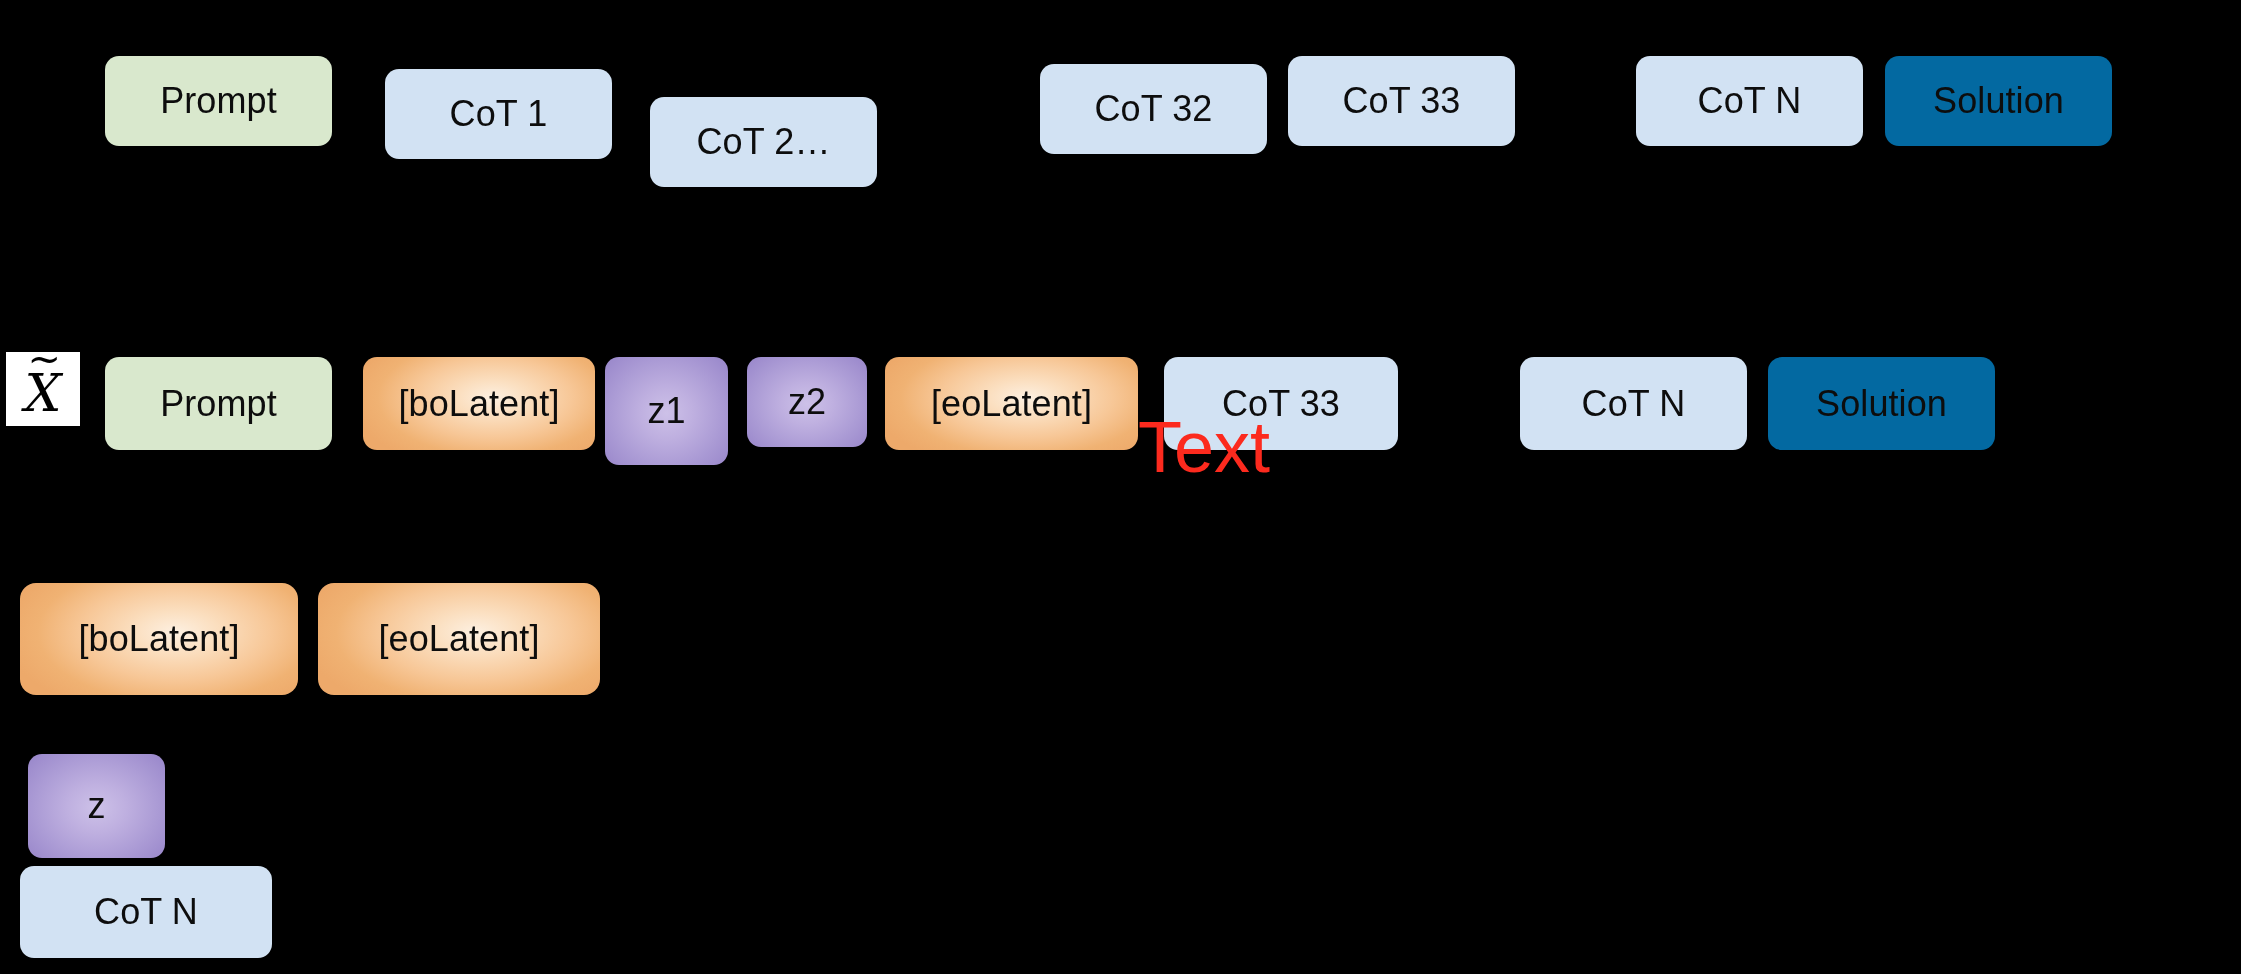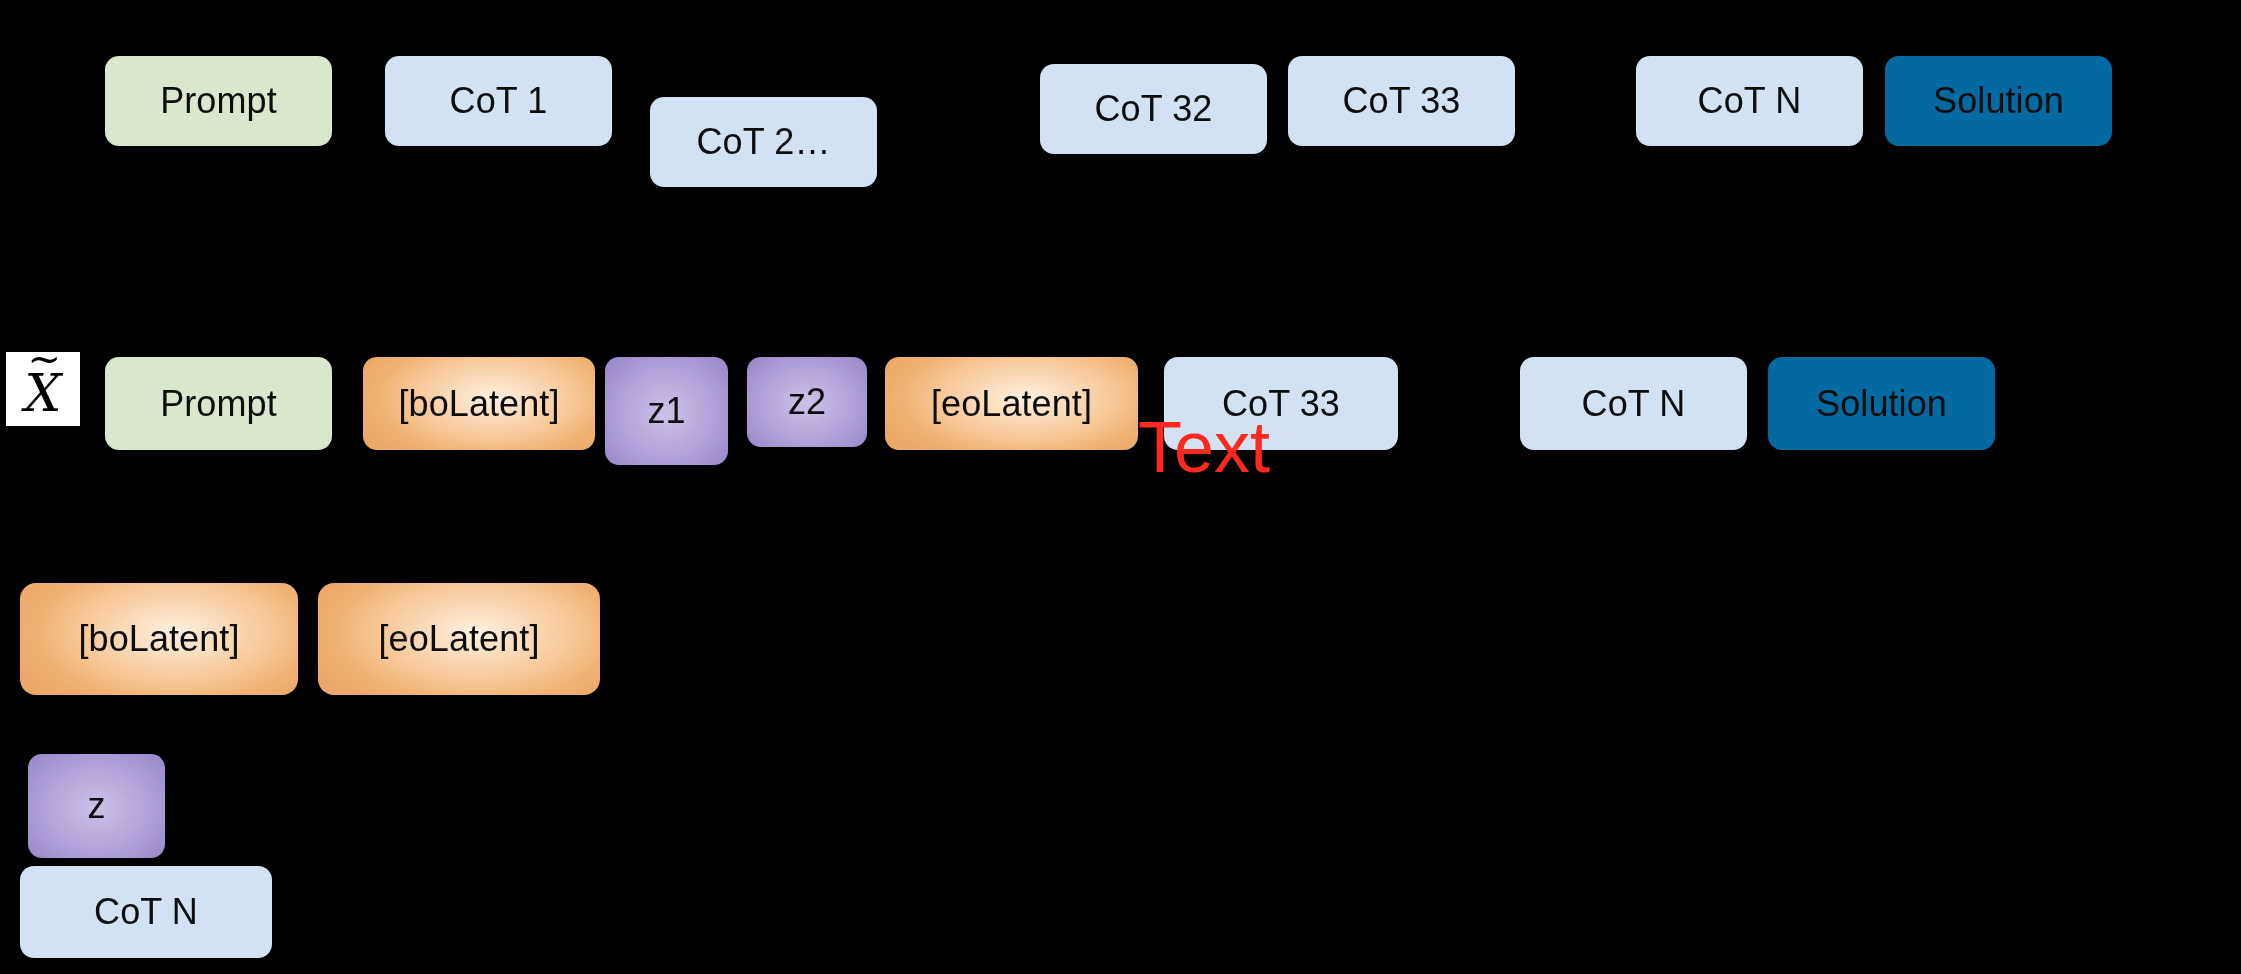--- a/index.html
+++ b/index.html
@@ -105,21 +105,21 @@
 </style>
 </head>
 <body>
 
 <div id="canvas">
 
   <div>
 
     <div class="chip green" style="left:105px; top:56px; width:227px; height:90px;">Prompt</div>
 
-    <div class="chip blue" style="left:385px; top:56px; width:227px; height:90px;">CoT 1</div>
+    <div class="chip blue" style="left:385px; top:69px; width:227px; height:90px;">CoT 1</div>
 
     <div class="chip blue" style="left:650px; top:56px; width:227px; height:90px;margin-top:41px;">CoT 2…</div>
 
     <div class="chip blue" style="left:1040px; top:64px; width:227px; height:90px;">CoT 32</div>
 
     <div class="chip blue" style="left:1288px; top:56px; width:227px; height:90px;">CoT 33</div>
 
     <div class="chip blue" style="left:1636px; top:56px; width:227px; height:90px;">CoT N</div>
 
     <div class="chip pink" style="left:1885px; top:56px; width:227px; height:90px;">Solution</div>

